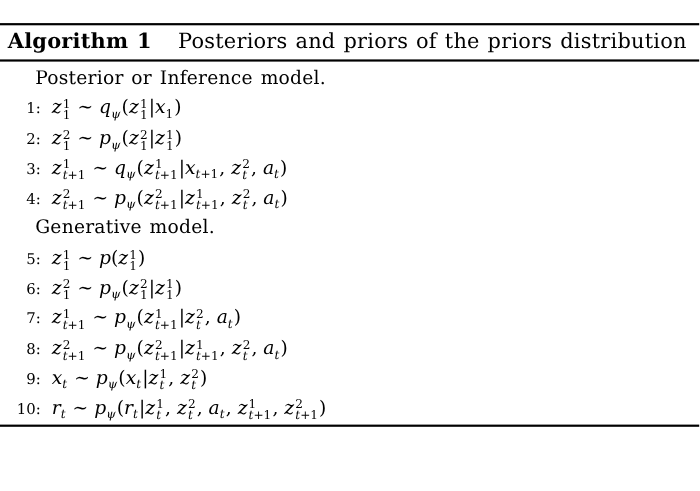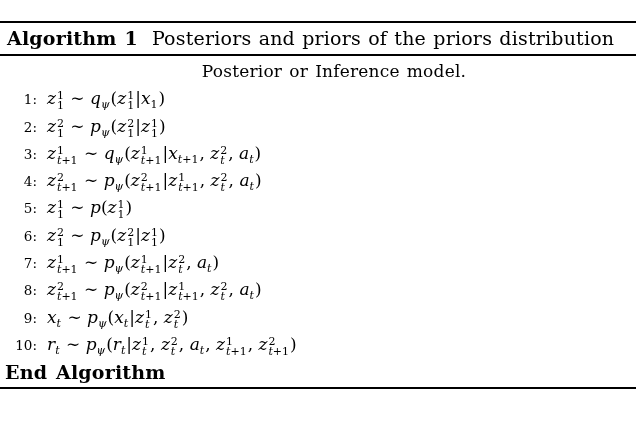--- a/index.html
+++ b/index.html
@@ -18,39 +18,39 @@
   .rule.mid { height: 2px; }
   .caption {
     height: 31px;
     line-height: 31px;
     padding-left: 7px;
     font-size: 19px;
     letter-spacing: 0.2px;
     word-spacing: 1px;
     white-space: nowrap;
   }
-  .algo-label { font-weight: bold; margin-right: 14px; }
+  .algo-label { font-weight: bold; margin-right: 24px; }
   .lines { padding-top: 2px; }
   .line {
     display: flex;
     align-items: baseline;
     height: 27.3px;
     line-height: 27.3px;
     font-size: 17px;
     white-space: nowrap;
   }
   .num {
     width: 37px;
     text-align: right;
     margin-right: 10px;
     font-size: 13.5px;
     font-style: normal;
     flex: 0 0 auto;
   }
-  .line.comment { padding-left: 32px; letter-spacing: 0.2px; word-spacing: 1.5px; justify-content: center; }
+  .line.comment { padding-left: 32px; letter-spacing: 0.2px; word-spacing: 1.5px; }
   .stmt i { font-style: italic; }
   
   .ss {
     display: inline-block;
     vertical-align: -5px;
     font-size: 11px;
     line-height: 10px;
     padding-left: 1px;
     padding-right: 1px;
   }
@@ -97,20 +97,23 @@
           <span class="stmt"><i>z</i><span class="ss"><span>2</span><span>1</span></span> ∼ <i>p</i><sub><i>ψ</i></sub>(<i>z</i><span class="ss"><span>2</span><span>1</span></span>|<i>z</i><span class="ss"><span>1</span><span>1</span></span>)</span>
         </div>
         <div class="line">
           <span class="num">3:</span>
           <span class="stmt"><i>z</i><span class="ss"><span>1</span><span><i>t</i>+1</span></span> ∼ <i>q</i><sub><i>ψ</i></sub>(<i>z</i><span class="ss"><span>1</span><span><i>t</i>+1</span></span>|<i>x</i><sub><i>t</i>+1</sub>, <i>z</i><span class="ss"><span>2</span><span><i>t</i></span></span>, <i>a</i><sub><i>t</i></sub>)</span>
         </div>
         <div class="line">
           <span class="num">4:</span>
           <span class="stmt"><i>z</i><span class="ss"><span>2</span><span><i>t</i>+1</span></span> ∼ <i>p</i><sub><i>ψ</i></sub>(<i>z</i><span class="ss"><span>2</span><span><i>t</i>+1</span></span>|<i>z</i><span class="ss"><span>1</span><span><i>t</i>+1</span></span>, <i>z</i><span class="ss"><span>2</span><span><i>t</i></span></span>, <i>a</i><sub><i>t</i></sub>)</span>
         </div>
+        <div class="line comment">
+          <span class="stmt">Generative model.</span>
+        </div>
         <div class="line">
           <span class="num">5:</span>
           <span class="stmt"><i>z</i><span class="ss"><span>1</span><span>1</span></span> ∼ <i>p</i>(<i>z</i><span class="ss"><span>1</span><span>1</span></span>)</span>
         </div>
         <div class="line">
           <span class="num">6:</span>
           <span class="stmt"><i>z</i><span class="ss"><span>2</span><span>1</span></span> ∼ <i>p</i><sub><i>ψ</i></sub>(<i>z</i><span class="ss"><span>2</span><span>1</span></span>|<i>z</i><span class="ss"><span>1</span><span>1</span></span>)</span>
         </div>
         <div class="line">
           <span class="num">7:</span>
@@ -122,16 +125,15 @@
         </div>
         <div class="line">
           <span class="num">9:</span>
           <span class="stmt"><i>x</i><sub><i>t</i></sub> ∼ <i>p</i><sub><i>ψ</i></sub>(<i>x</i><sub><i>t</i></sub>|<i>z</i><span class="ss"><span>1</span><span><i>t</i></span></span>, <i>z</i><span class="ss"><span>2</span><span><i>t</i></span></span>)</span>
         </div>
         <div class="line">
           <span class="num">10:</span>
           <span class="stmt"><i>r</i><sub><i>t</i></sub> ∼ <i>p</i><sub><i>ψ</i></sub>(<i>r</i><sub><i>t</i></sub>|<i>z</i><span class="ss"><span>1</span><span><i>t</i></span></span>, <i>z</i><span class="ss"><span>2</span><span><i>t</i></span></span>, <i>a</i><sub><i>t</i></sub>, <i>z</i><span class="ss"><span>1</span><span><i>t</i>+1</span></span>, <i>z</i><span class="ss"><span>2</span><span><i>t</i>+1</span></span>)</span>
         </div>
       </div>
-    <div class="endline">End Algorithm</div>
     <div class="rule thick"></div>
   </div>
 </div>
 
 </body></html>

